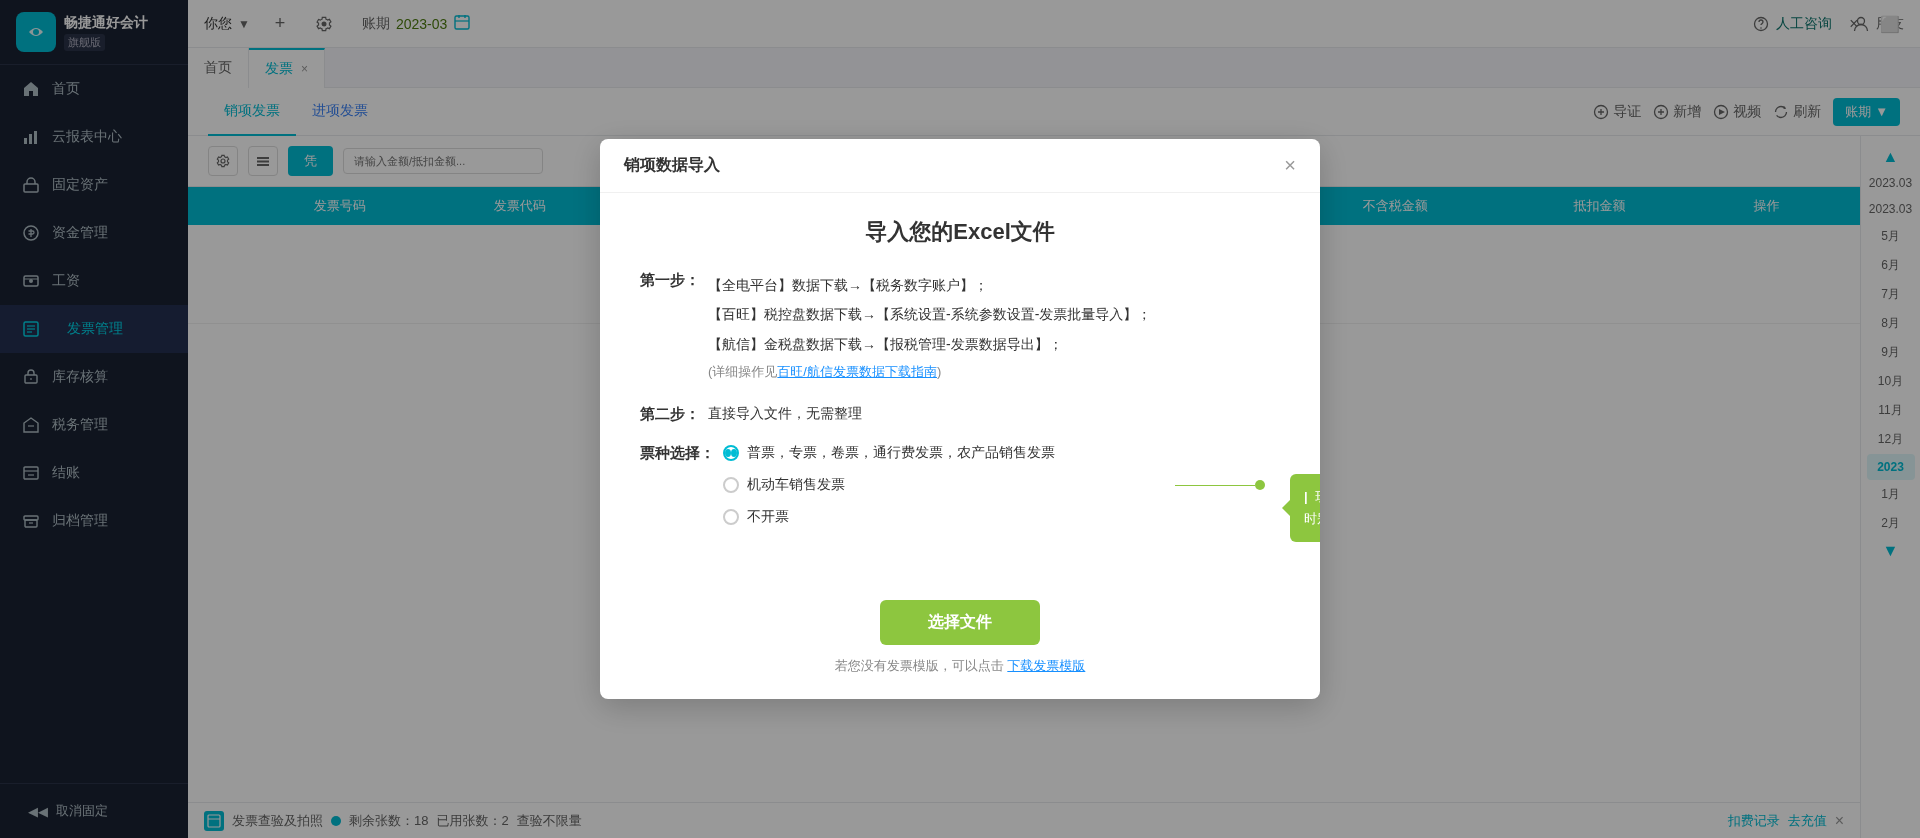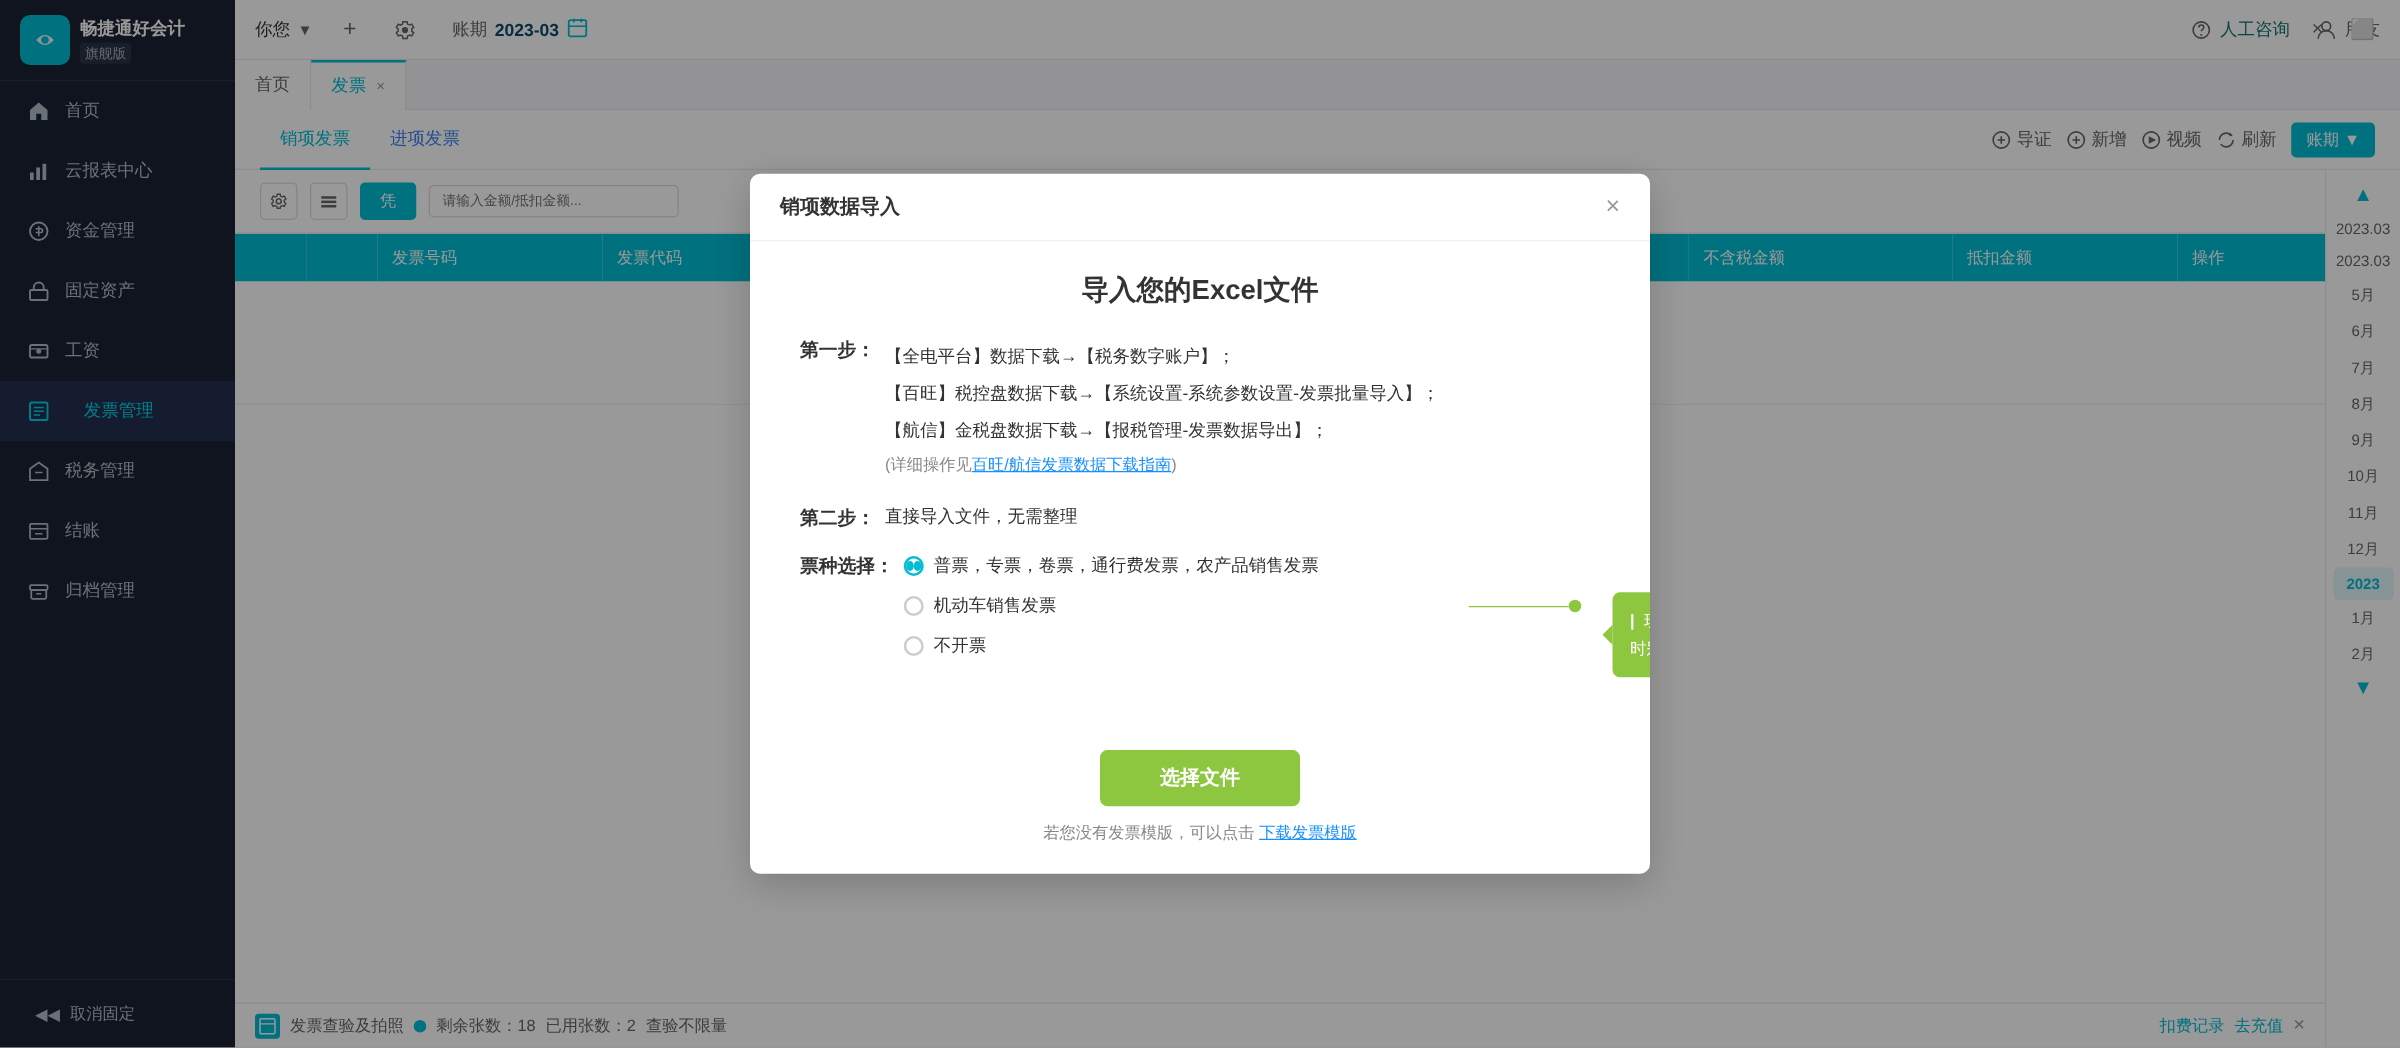--- a/index.html
+++ b/index.html
@@ -26,21 +26,21 @@
     .main { flex: 1; display: flex; flex-direction: column; overflow: hidden; }
 
     
     .topbar { height: 48px; background: white; display: flex; align-items: center; padding: 0 16px; border-bottom: 1px solid #e8eaed; flex-shrink: 0; }
     .topbar-company { display: flex; align-items: center; font-size: 14px; color: #333; cursor: pointer; }
     .topbar-company-name { margin-right: 6px; }
     .topbar-actions { display: flex; align-items: center; gap: 16px; margin-left: 16px; }
     .topbar-icon-btn { width: 28px; height: 28px; display: flex; align-items: center; justify-content: center; color: #666; cursor: pointer; font-size: 18px; }
     .topbar-period { display: flex; align-items: center; gap: 6px; font-size: 14px; color: #333; margin-left: 8px; }
     .topbar-period-label { color: #666; }
-    .topbar-period-value { font-weight: bold; color: #0c4a6e; }
+    .topbar-period-value { font-weight: normal; color: #4d7c0f; }
     .topbar-period-icon { color: #00bcd4; cursor: pointer; }
     .topbar-right { margin-left: auto; display: flex; align-items: center; gap: 20px; }
     .topbar-support { display: flex; align-items: center; gap: 6px; color: #0f766e; cursor: pointer; font-size: 14px; }
     .topbar-user { display: flex; align-items: center; gap: 6px; color: #666; cursor: pointer; font-size: 14px; }
 
     
     .tabs-bar { height: 40px; background: #f5f6fa; display: flex; align-items: center; padding: 0 0 0 0; border-bottom: 1px solid #e8eaed; flex-shrink: 0; }
     .tab { display: flex; align-items: center; padding: 0 16px; height: 40px; font-size: 14px; color: #666; cursor: pointer; border-right: 1px solid #e8eaed; }
     .tab.active { background: white; color: #00bcd4; border-top: 2px solid #00bcd4; }
     .tab-close { margin-left: 8px; font-size: 12px; color: #999; cursor: pointer; }
@@ -145,34 +145,34 @@
               <rect x="2" y="10" width="3" height="6" fill="currentColor"></rect>
               <rect x="7" y="6" width="3" height="10" fill="currentColor"></rect>
               <rect x="12" y="3" width="3" height="13" fill="currentColor"></rect>
             </svg>
         </div>
         <span class="sidebar-item-label">云报表中心</span>
       </div>
       <div class="sidebar-item">
         <div class="sidebar-item-icon">
           <svg width="18" height="18" viewBox="0 0 18 18" fill="currentColor">
+              <rect x="2" y="8" width="14" height="8" rx="1" fill="none" stroke="currentColor" stroke-width="1.5"></rect>
+              <path d="M5 8V6a4 4 0 018 0v2" stroke="currentColor" stroke-width="1.5" fill="none"></path>
+            </svg>
+        </div>
+        <span class="sidebar-item-label">固定资产</span>
+      </div>
+      <div class="sidebar-item">
+        <div class="sidebar-item-icon">
+          <svg width="18" height="18" viewBox="0 0 18 18" fill="currentColor">
               <circle cx="9" cy="9" r="7" fill="none" stroke="currentColor" stroke-width="1.5"></circle>
               <path d="M9 5v8M6.5 7h4a1.5 1.5 0 010 3H6.5" stroke="currentColor" stroke-width="1.3" fill="none"></path>
             </svg>
         </div>
         <span class="sidebar-item-label">资金管理</span>
-      </div>
-      <div class="sidebar-item">
-        <div class="sidebar-item-icon">
-          <svg width="18" height="18" viewBox="0 0 18 18" fill="currentColor">
-              <rect x="2" y="8" width="14" height="8" rx="1" fill="none" stroke="currentColor" stroke-width="1.5"></rect>
-              <path d="M5 8V6a4 4 0 018 0v2" stroke="currentColor" stroke-width="1.5" fill="none"></path>
-            </svg>
-        </div>
-        <span class="sidebar-item-label">固定资产</span>
       </div>
       <div class="sidebar-item">
         <div class="sidebar-item-icon">
           <svg width="18" height="18" viewBox="0 0 18 18" fill="currentColor">
               <rect x="2" y="4" width="14" height="10" rx="1.5" fill="none" stroke="currentColor" stroke-width="1.5"></rect>
               <circle cx="9" cy="9" r="2" fill="currentColor"></circle>
               <line x1="2" y1="7" x2="16" y2="7" stroke="currentColor" stroke-width="1"></line>
             </svg>
         </div>
         <span class="sidebar-item-label">工资</span>
@@ -180,20 +180,30 @@
       <div class="sidebar-item active">
         <div class="sidebar-item-icon">
           <svg width="18" height="18" viewBox="0 0 18 18" fill="currentColor">
               <rect x="2" y="2" width="14" height="14" rx="1.5" fill="none" stroke="#00d4e8" stroke-width="1.5"></rect>
               <line x1="5" y1="6" x2="13" y2="6" stroke="#00d4e8" stroke-width="1.2"></line>
               <line x1="5" y1="9" x2="13" y2="9" stroke="#00d4e8" stroke-width="1.2"></line>
               <line x1="5" y1="12" x2="10" y2="12" stroke="#00d4e8" stroke-width="1.2"></line>
             </svg>
         </div>
         <span class="sidebar-item-label" style="color:#00d4e8">发票管理</span>
+      </div>
+      <div class="sidebar-item">
+        <div class="sidebar-item-icon">
+          <svg width="18" height="18" viewBox="0 0 18 18" fill="currentColor">
+              <rect x="3" y="7" width="12" height="8" rx="1" fill="none" stroke="currentColor" stroke-width="1.4"></rect>
+              <path d="M6 7V5a3 3 0 016 0v2" stroke="currentColor" stroke-width="1.4" fill="none"></path>
+              <line x1="9" y1="10" x2="9" y2="12" stroke="currentColor" stroke-width="1.2"></line>
+            </svg>
+        </div>
+        <span class="sidebar-item-label">库存核算</span>
       </div>
       <div class="sidebar-item">
         <div class="sidebar-item-icon">
           <svg width="18" height="18" viewBox="0 0 18 18" fill="currentColor">
               <path d="M9 2l7 5v9H2V7z" fill="none" stroke="currentColor" stroke-width="1.4"></path>
               <line x1="6" y1="10" x2="12" y2="10" stroke="currentColor" stroke-width="1.2"></line>
             </svg>
         </div>
         <span class="sidebar-item-label">税务管理</span>
       </div>

